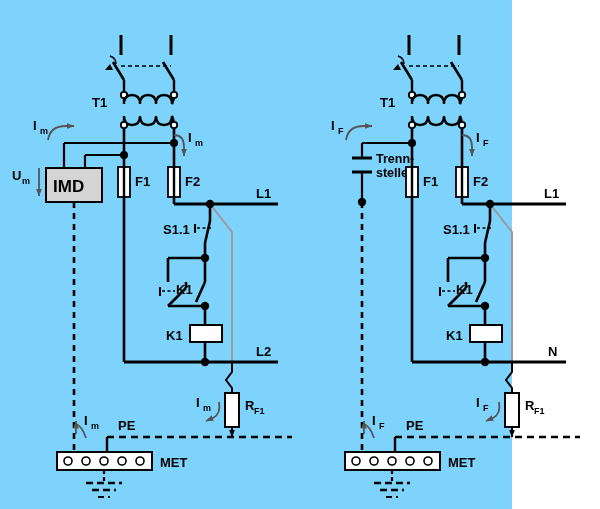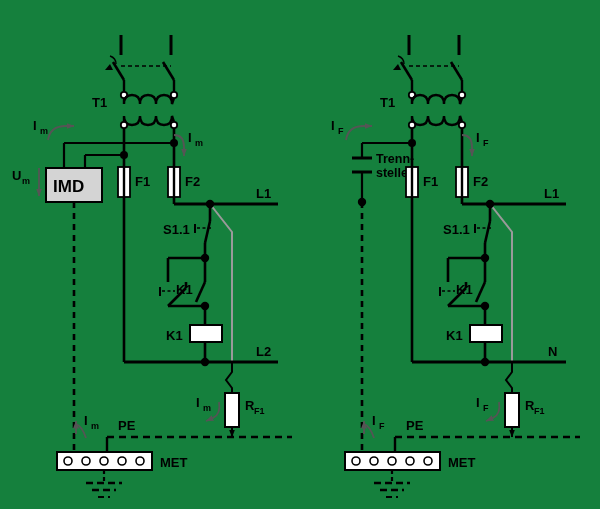--- a/index.html
+++ b/index.html
@@ -8,23 +8,23 @@
     background: #ffffff;
   }
   body {
     width: 600px;
     height: 509px;
     font-family: "Liberation Sans", sans-serif;
     overflow: hidden;
   }
   #stage {
     position: relative;
-    width: 600px;
+    width: 512px;
     height: 509px;
-    background: #15803d;
+    background: #7dd3fc;
     text-align: center;
   }
   svg.diagram {
     position: absolute;
     left: 0;
     top: 0;
     width: 600px;
     height: 509px;
   }
   text {

